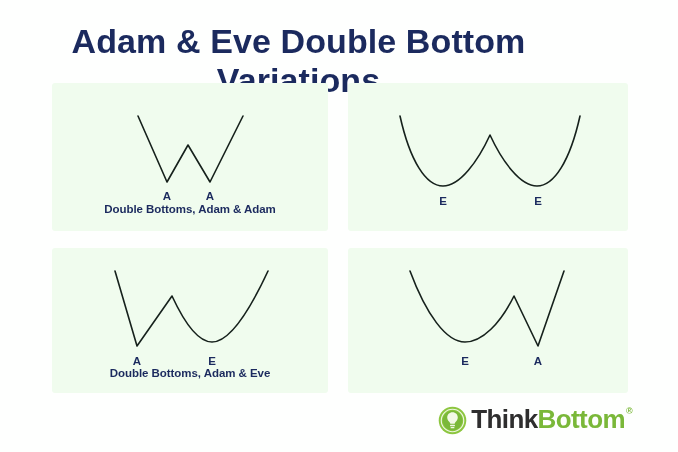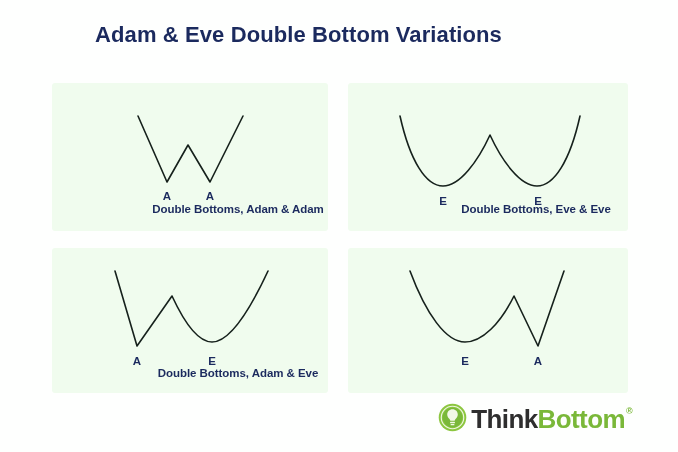--- a/index.html
+++ b/index.html
@@ -24,21 +24,21 @@
     background: #fefffe;
   }
 
   
   .title {
     position: absolute;
     top: 22px;
     left: 0;
     width: 597px;
     text-align: center;
-    font-size: 22px;
+    font-size: 34px;
     font-weight: 700;
     letter-spacing: 0.1px;
     color: #1b2a5e;
     font-family: "Liberation Sans", sans-serif;
   }
 
   
   .panels {
     position: absolute;
     left: 52px;
@@ -86,33 +86,32 @@
   .panel-caption {
     position: absolute;
     left: 0;
     width: 100%;
     text-align: center;
     font-size: 11.5px;
     font-weight: 700;
     color: #1b2a5e;
     font-family: "Liberation Sans", sans-serif;
     letter-spacing: -0.05px;
-    margin-left: 48px;
   }
 
   .cap-top { bottom: 16px; }
   .cap-bot { bottom: 14px; }
 
   
   .logo {
     position: absolute;
     right: 46px;
-    bottom: 20px;
+    bottom: 12px;
     display: flex;
-    align-items: flex-end;
+    align-items: flex-start;
     gap: 4px;
     height: 34px;
   }
 
   .logo-mark {
     width: 29px;
     height: 29px;
     flex: 0 0 29px;
     display: block;
   }
@@ -155,21 +154,20 @@
       <div class="panel-caption cap-top">Double Bottoms, Adam &amp; Adam</div>
     </div>
 
     <div class="panel panel-tr">
       <svg class="panel-svg" viewBox="0 0 280 148" preserveAspectRatio="none">
         <path class="chart-line" d="M 52 33 C 62 78, 78 103, 95 103 C 112 103, 130 78, 142 52
                  C 154 78, 172 103, 189 103 C 206 103, 222 78, 232 33"></path>
         <text class="point-label" x="95" y="122">E</text>
         <text class="point-label" x="190" y="122">E</text>
       </svg>
-      <div class="panel-caption cap-top">Double Bottoms, Eve &amp; Eve</div>
     </div>
 
     <div class="panel panel-bl">
       <svg class="panel-svg" viewBox="0 0 276 145" preserveAspectRatio="none">
         <path class="chart-line" d="M 63 23 L 85 98 L 120 48 C 133 76, 147 94, 160 94
                  C 176 94, 196 66, 216 23"></path>
         <text class="point-label" x="85" y="117">A</text>
         <text class="point-label" x="160" y="117">E</text>
       </svg>
       <div class="panel-caption cap-bot">Double Bottoms, Adam &amp; Eve</div>

